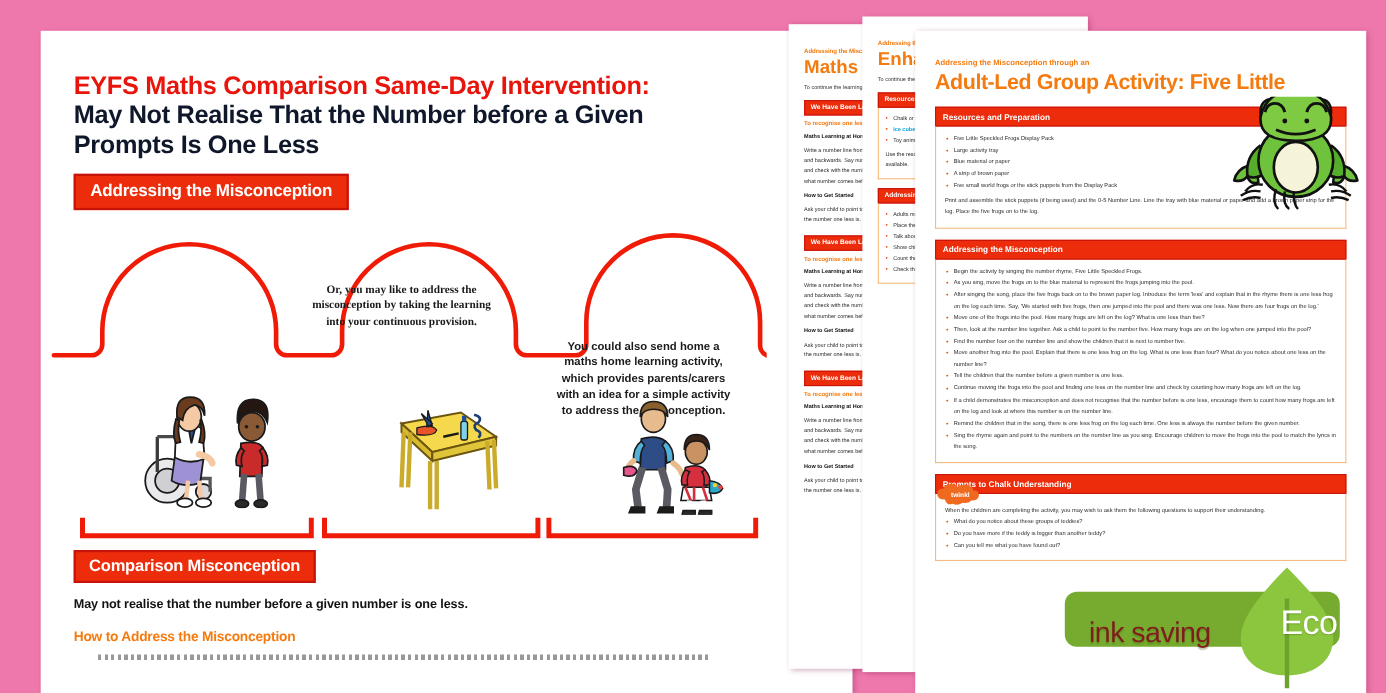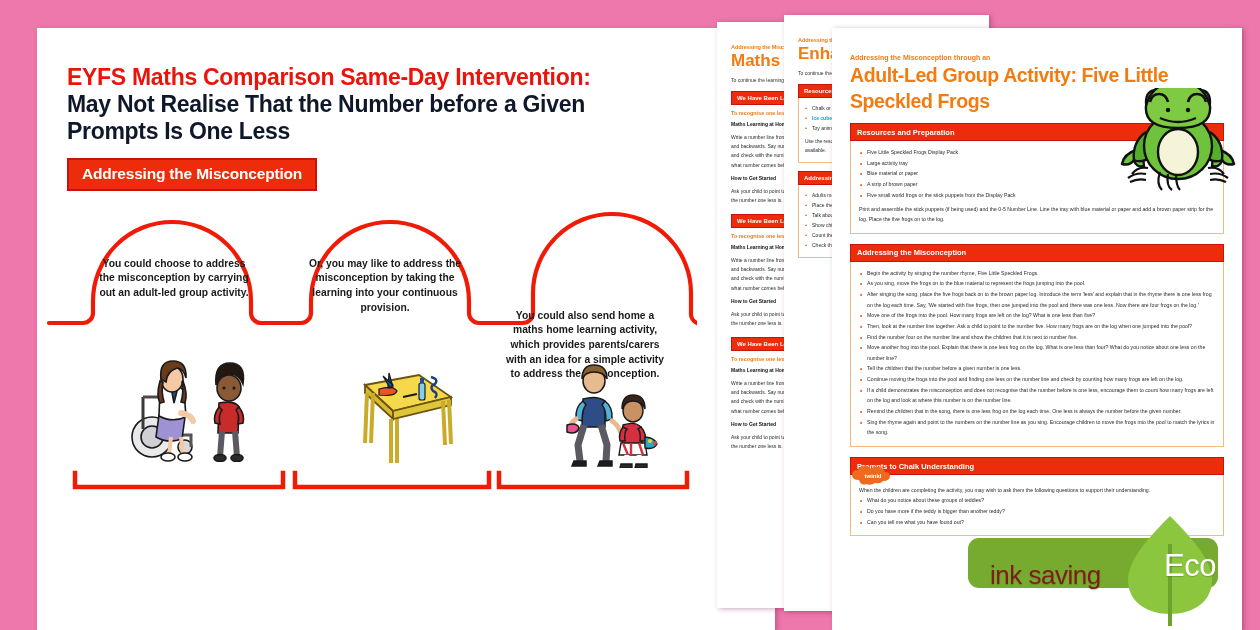--- a/index.html
+++ b/index.html
@@ -42,21 +42,21 @@
   #arch-svg { position: absolute; left: 0; top: 0; }
   .arch-text {
     position: absolute;
     text-align: center;
     font-size: 10.3px;
     line-height: 1.42;
     color: #1a1a1a;
     font-weight: 600;
   }
   #arch-text-0 { left: 62px;  top: 52px;  width: 150px; }
-  #arch-text-1 { left: 264px; top: 52px;  width: 168px; }
+  #arch-text-1 { left: 244px; top: 52px;  width: 168px; font-family: Liberation Serif, serif; }
   #arch-text-2 { left: 468px; top: 60px;  width: 160px; margin-top: 44px; }
 
   .illus { position: absolute; }
   #illus-0 { left: 82px;  top: 152px; }
   #illus-1 { left: 290px; top: 162px; }
   #illus-2 { left: 512px; top: 158px; }
 
   
   .mp-bottom { padding: 0 30px; margin-top: -8px; }
   .misconception-line {
@@ -168,21 +168,20 @@
     <svg id="arch-svg" width="660" height="290">
       <path d="M 12,118 L 46,118 A 10,10 0 0 0 56,108 L 56,96 A 79,79 0 0 1 214,96 L 214,108 A 10,10 0 0 0 224,118 L 264,118
                A 10,10 0 0 0 274,108 L 274,96 A 79,79 0 0 1 432,96 L 432,108 A 10,10 0 0 0 442,118 L 486,118
                A 10,10 0 0 0 496,108 L 496,88 A 79,79 0 0 1 654,88 L 654,108 A 10,10 0 0 0 660,118" fill="none" stroke="#ef1b07" stroke-width="4.2" stroke-linecap="round"></path>
 
       <path d="M 38,282 L 38,268 M 38,282 L 246,282 M 246,282 L 246,268" fill="none" stroke="#ef1b07" stroke-width="4.5" stroke-linecap="square"></path>
       <path d="M 258,282 L 258,268 M 258,282 L 452,282 M 452,282 L 452,268" fill="none" stroke="#ef1b07" stroke-width="4.5" stroke-linecap="square"></path>
       <path d="M 462,282 L 462,268 M 462,282 L 650,282 M 650,282 L 650,268" fill="none" stroke="#ef1b07" stroke-width="4.5" stroke-linecap="square"></path>
     </svg>
 
-    <div class="arch-text" id="arch-text-0">You could choose to address the misconception by carrying out an adult-led group activity.</div>
     <div class="arch-text" id="arch-text-1">Or, you may like to address the misconception by taking the learning into your continuous provision.</div>
     <div class="arch-text" id="arch-text-2">You could also send home a maths home learning activity, which provides parents/carers with an idea for a simple activity to address the misconception.</div>
 
     <svg class="illus" id="illus-0" width="140" height="105" viewBox="0 0 140 105">
       <g stroke="#1a1a1a" stroke-width="1.6">
         <circle cx="33" cy="80" r="20" fill="#e9e9ec"></circle>
         <circle cx="33" cy="80" r="11" fill="#cfcfd4"></circle>
         <circle cx="66" cy="90" r="7" fill="#d8d8dd"></circle>
         <path d="M 24,40 L 24,72" fill="none" stroke="#3a3a3a" stroke-width="3"></path>
         <path d="M 24,40 L 62,40 L 62,56" fill="none" stroke="#4a4a4a" stroke-width="3"></path>
@@ -258,20 +257,26 @@
         <path d="M 87,101 l 11,0 l 0,4 l -12,0 z" fill="#2a2a2a"></path>
         <ellipse cx="84" cy="48" rx="10" ry="11" fill="#c99262"></ellipse>
         <path d="M 73,46 q 0,-14 11,-14 q 12,0 12,14 q -3,-8 -12,-8 q -8,0 -11,8 z" fill="#3a2317"></path>
         <path d="M 96,74 q 10,1 12,7 q -3,6 -12,4 z" fill="#2aa7c9"></path>
         <circle cx="101" cy="78" r="2" fill="#f2d32c" stroke="none"></circle>
         <circle cx="106" cy="80" r="2" fill="#e8423f" stroke="none"></circle>
       </g>
     </svg>
   </div>
 
+  <div class="mp-bottom">
+    <div class="red-banner small">Comparison Misconception</div>
+    <div class="misconception-line">May not realise that the number before a given number is one less.</div>
+    <div class="howto-head">How to Address the Misconception</div>
+    <div class="faint-line"></div>
+  </div>
 </div>
 
 <div id="stack">
 
   <div class="sheet" id="sheet-back">
     <div class="mini-pad">
       <div class="mini-kicker">Addressing the Misconception through a</div>
       <div class="mini-title">Maths Home Learning Activity</div>
       <div class="mini-sub">To continue the learning at home</div>
 
@@ -321,21 +326,20 @@
         <div class="mini-li">Count the objects together.</div>
         <div class="mini-li">Check the answer on the number line.</div>
       </div>
     </div>
   </div>
 
   <div class="sheet" id="sheet-front">
     <div class="fp">
       <div class="fp-kicker">Addressing the Misconception through an</div>
       <div class="fp-title">Adult-Led Group Activity: Five Little</div>
-      <div class="fp-title">Speckled Frogs</div>
 
       <svg id="frog" width="116" height="104" viewBox="0 0 116 104">
         <g stroke="#111111" stroke-width="2.4" stroke-linejoin="round">
           <path d="M 16,62 q -12,4 -14,14 q 8,2 12,-4 q 2,8 10,6 q 0,-10 -8,-16 z" fill="#6fc33c"></path>
           <path d="M 100,62 q 12,4 14,14 q -8,2 -12,-4 q -2,8 -10,6 q 0,-10 8,-16 z" fill="#6fc33c"></path>
           <path d="M 26,44 q -14,10 -12,28 q 8,4 18,-4" fill="#56ad2c"></path>
           <path d="M 90,44 q 14,10 12,28 q -8,4 -18,-4" fill="#56ad2c"></path>
           <ellipse cx="58" cy="58" rx="34" ry="33" fill="#6fc33c"></ellipse>
           <ellipse cx="58" cy="64" rx="20" ry="23" fill="#f5f4d8"></ellipse>
           <path d="M 26,14 q 0,-12 11,-12 q 11,0 11,12 q 0,10 -11,10 q -11,0 -11,-10 z" fill="#8ed14f"></path>

